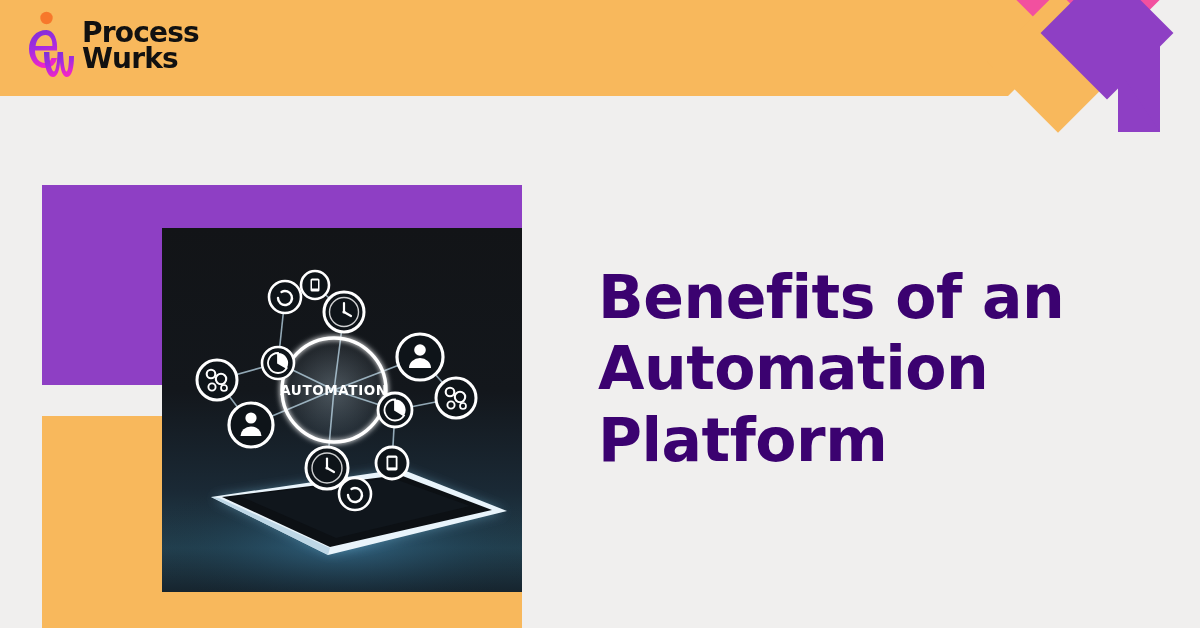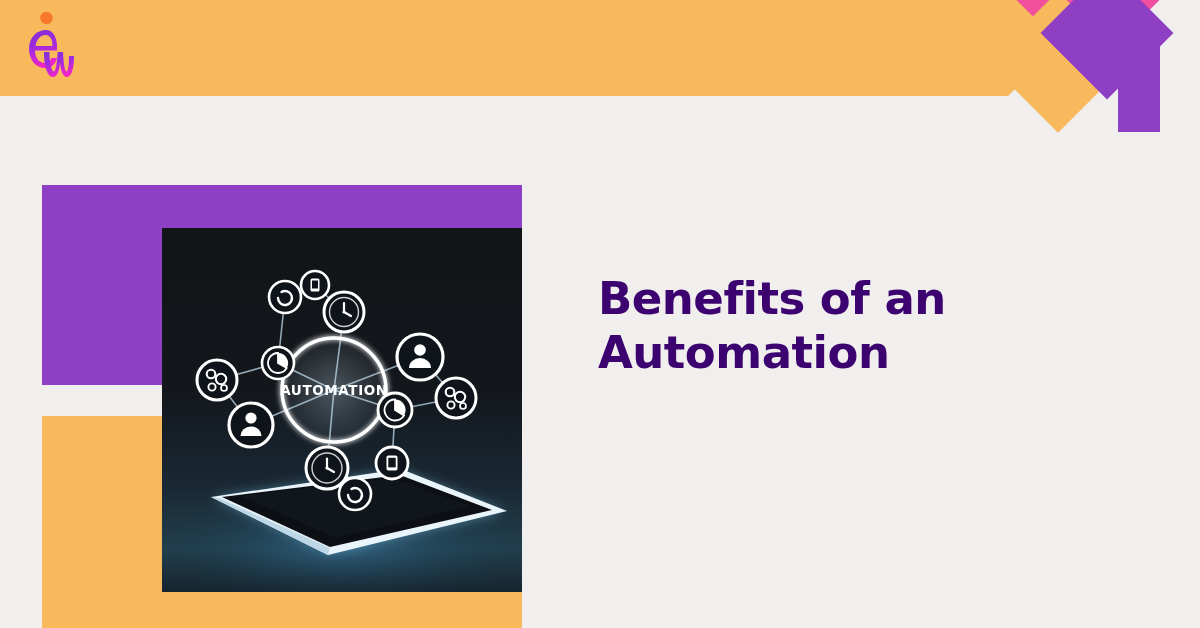--- a/index.html
+++ b/index.html
@@ -134,25 +134,24 @@
   .photo-inner { position: absolute; inset: 0; }
 
   
   .headline {
     position: absolute;
     left: 598px; top: 262px;
     width: 540px;
     z-index: 5;
     font-family: "DejaVu Sans", sans-serif;
     font-weight: 700;
-    font-size: 45px;
+    font-size: 60px;
     line-height: 1.19;
     letter-spacing: -0.5px;
     color: #3b0270;
-    margin-top: 10px;
   }
   .headline-line { display: block; white-space: nowrap; }
 </style>
 </head>
 <body>
 
 <div id="canvas">
 
   <div class="header-band"></div>
 
@@ -195,20 +194,24 @@
                  C 33.5 69, 35.5 62, 36 54
                  C 36.6 62, 38.5 69, 43 69
                  C 48 69, 50 59, 50 48
                  L 45 48
                  C 45 57, 44 63.5, 42.6 63.5
                  C 41 63.5, 39.5 56, 39 44
                  L 33.6 44
                  C 33.2 56, 31.6 63.5, 29.8 63.5
                  C 27.8 63.5, 25.4 55, 25.4 44 Z" fill="url(#ewgrad)"></path>
       </svg>
+    </div>
+    <div class="logo-wordmark">
+      <span class="logo-line">Process</span>
+      <span class="logo-line">Wurks</span>
     </div>
   </div>
 
   <div class="block-purple"></div>
   <div class="block-orange"></div>
 
   <div class="photo">
     <svg class="photo-inner" viewBox="162 228 360 364" preserveAspectRatio="none" aria-hidden="true">
       <defs>
         <linearGradient id="bgTop" x1="0" y1="0" x2="0" y2="1">
@@ -360,15 +363,16 @@
       <g>
         <circle cx="355" cy="494" r="16" fill="#0e1419" stroke="#ffffff" stroke-width="2.6"></circle>
         <path d="M348 495 a7 7 0 1 0 3.5 -6" fill="none" stroke="#ffffff" stroke-width="2.4" stroke-linecap="round"></path>
       </g>
     </svg>
   </div>
 
   <h1 class="headline">
     <span class="headline-line">Benefits of an</span>
     <span class="headline-line">Automation</span>
+    <span class="headline-line">Platform</span>
   </h1>
 
 </div>
 
 </body></html>

